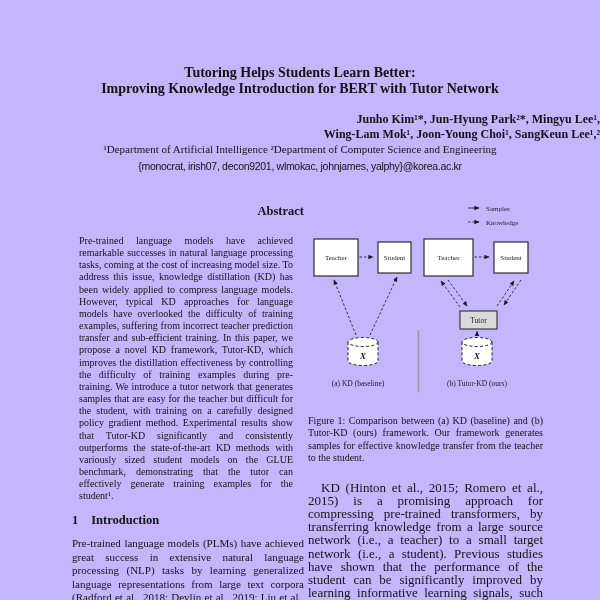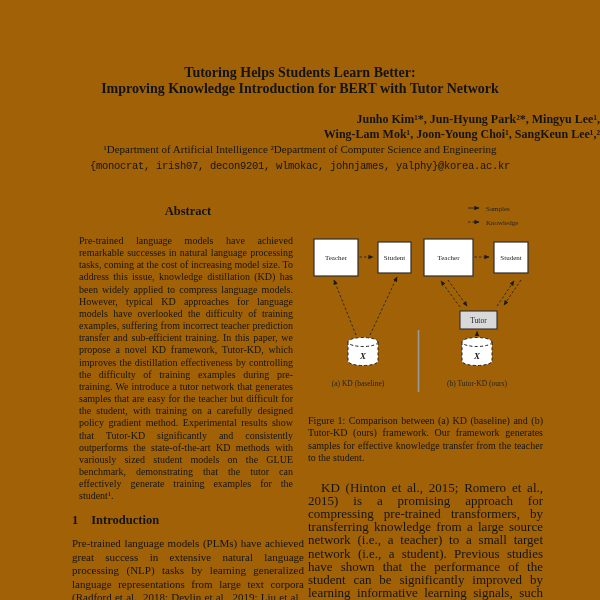--- a/index.html
+++ b/index.html
@@ -1,34 +1,34 @@
 <!DOCTYPE html>
 <html><head>
 <meta charset="utf-8">
 <style>
   html,body { margin:0; padding:0; background:#e9e9e9; }
   .page {
     position:relative; width:600px; height:600px; margin:0 auto;
-    background:#a16207; overflow:hidden; color:#141414;
+    background:#c4b5fd; overflow:hidden; color:#141414;
     font-family:"Liberation Serif","DejaVu Serif",serif;
   }
   
   .header { position:absolute; top:65px; left:0; width:600px; text-align:center; }
   .title { margin:0; font-size:14px; font-weight:bold; line-height:16px; }
   .authors { margin-top:15px; font-size:12px; font-weight:bold; line-height:14.5px;text-align:right; }
   .affil { margin-top:2px; font-size:11px; line-height:13px; }
   .email {
     margin-top:4px; font-size:10.5px; letter-spacing:-0.3px;
-    font-family:Liberation Mono, monospace;
+    font-family:Liberation Sans, sans-serif;
   }
   
   .col-left  { position:absolute; left:72px;  top:196px; width:232px; }
   .col-right { position:absolute; left:308px; top:196px; width:235px; }
 
-  .abstract-heading { margin:8px 0 11px; text-align:center; font-size:12.5px; font-weight:bold; }
+  .abstract-heading { margin:8px 0 11px; text-align:right; font-size:12.5px; font-weight:bold; }
   .abstract-body {
     margin:16px 11px 0 7px; font-size:10px; line-height:12.15px;
     text-align:justify; hyphens:none;
   }
   .section-heading {
     margin:11px 0 9px; font-size:12.5px; font-weight:bold;
     display:flex; gap:13px; align-items:baseline;
   }
   .intro-body { margin:0; font-size:11px; line-height:13.4px; text-align:justify; }
 

